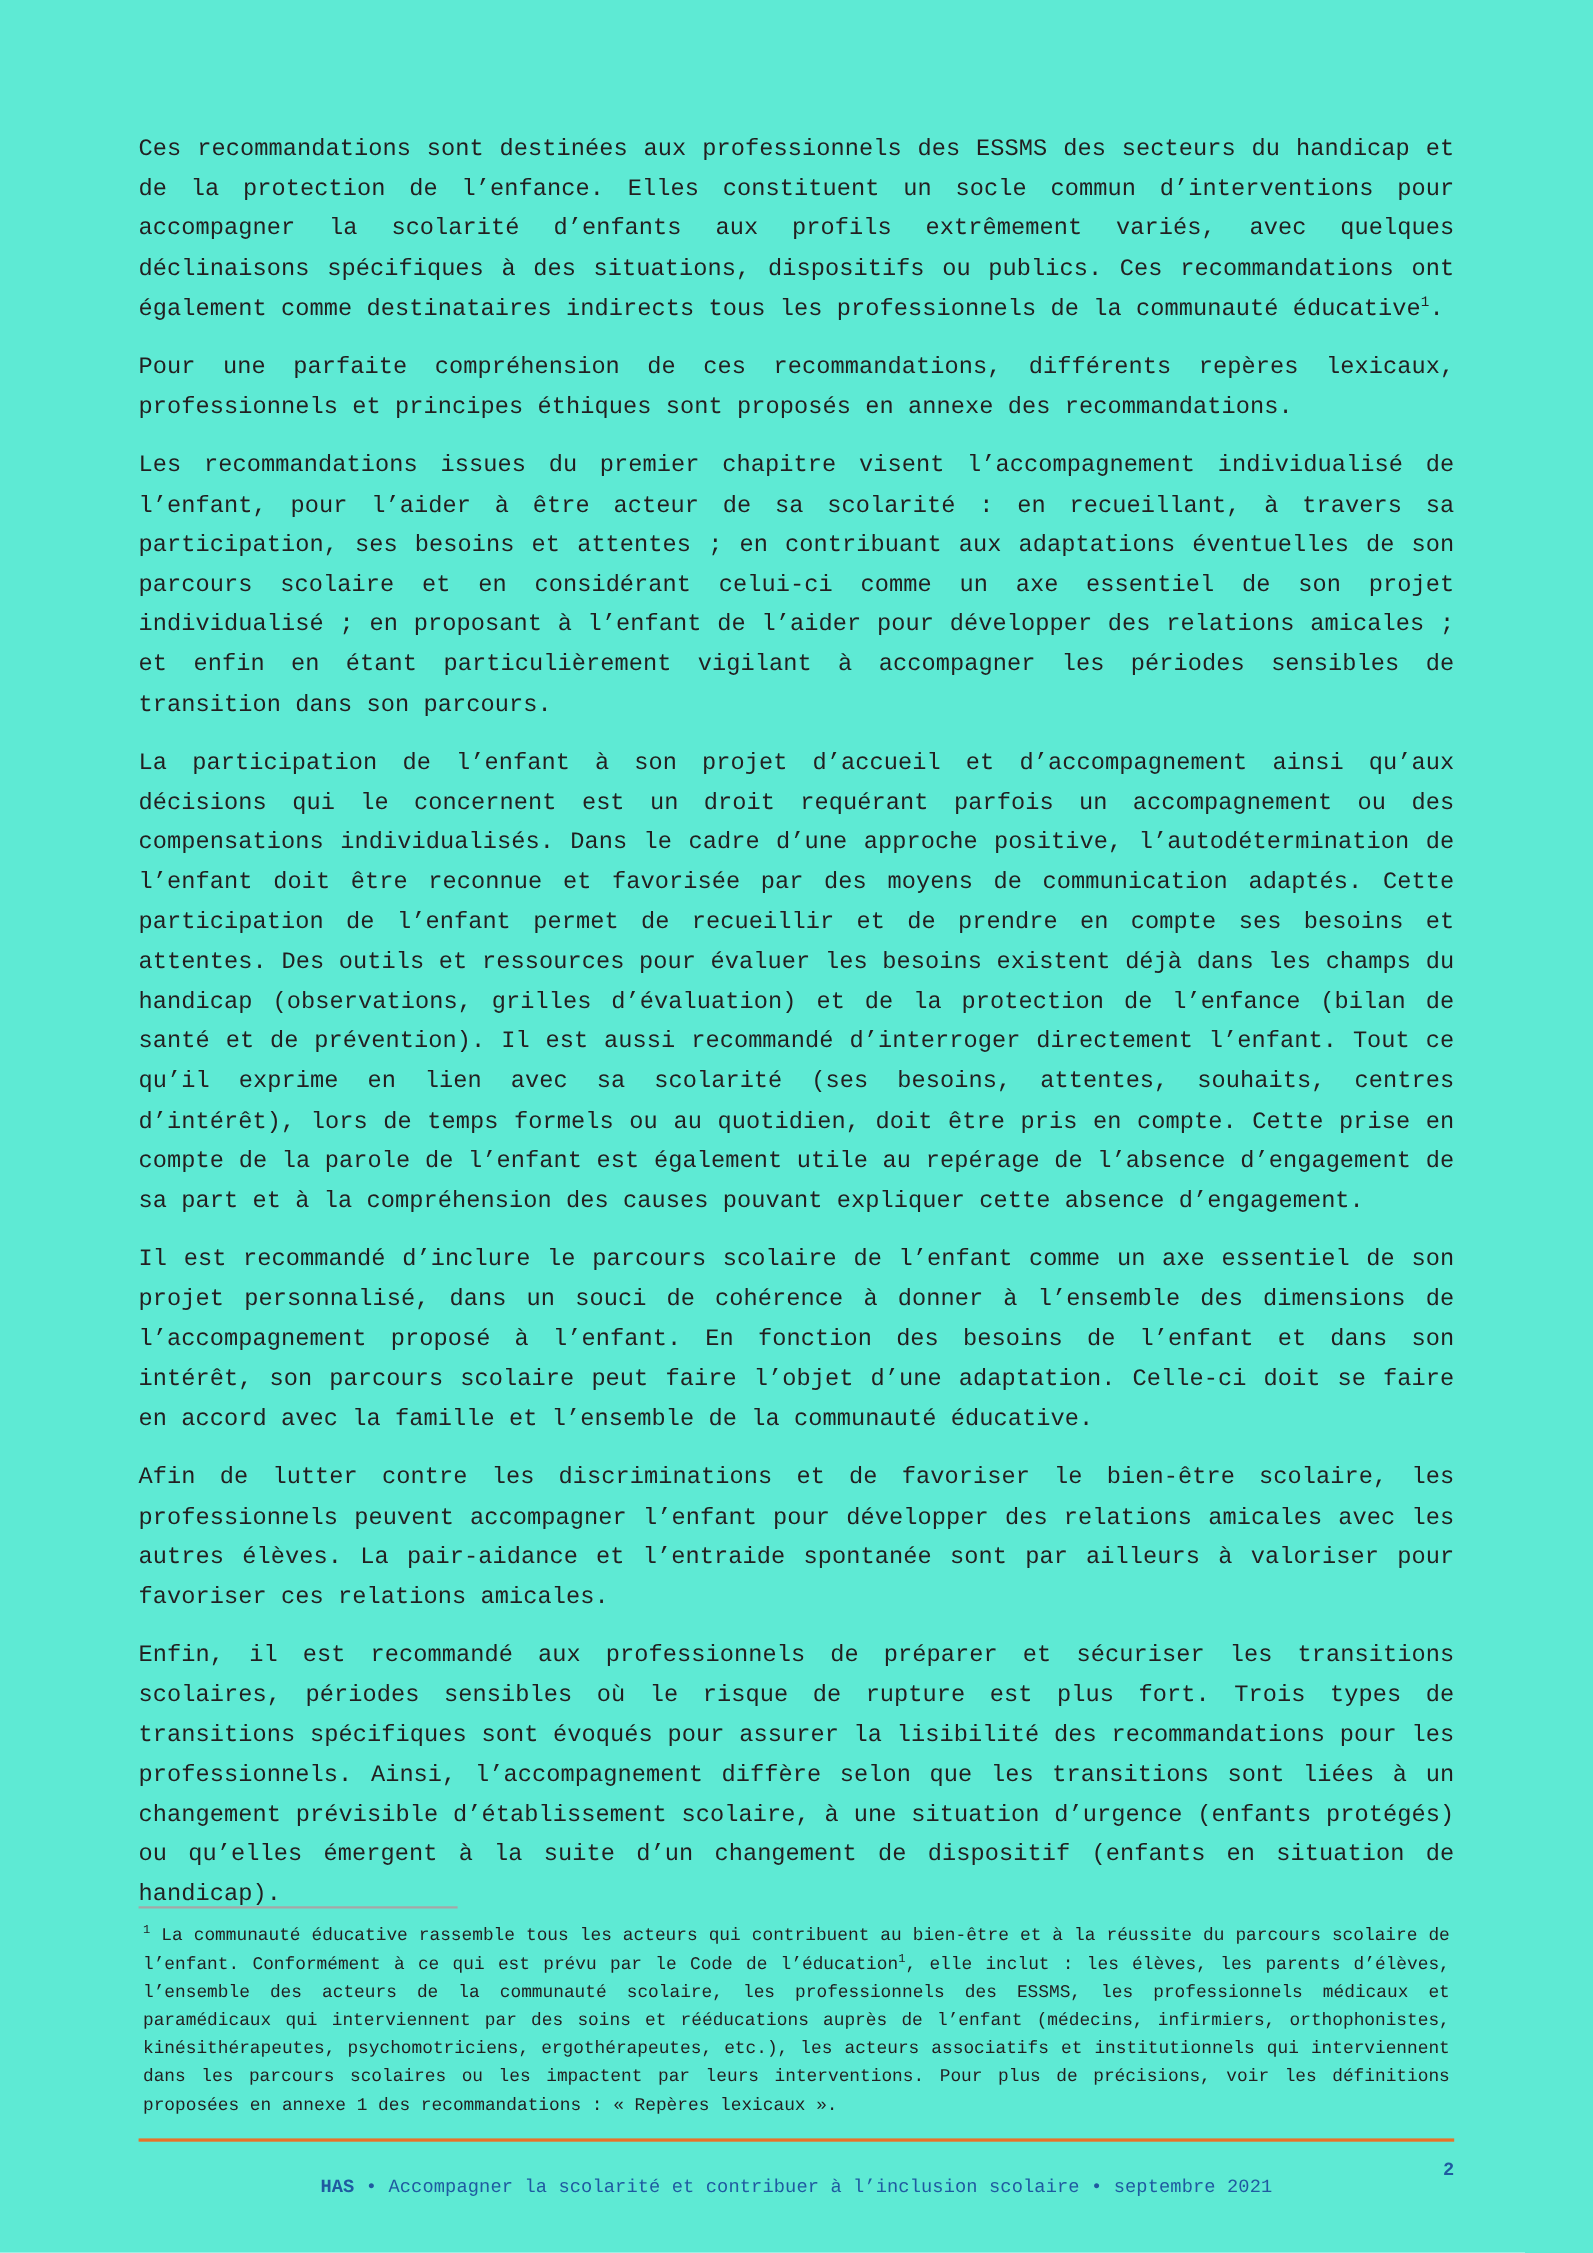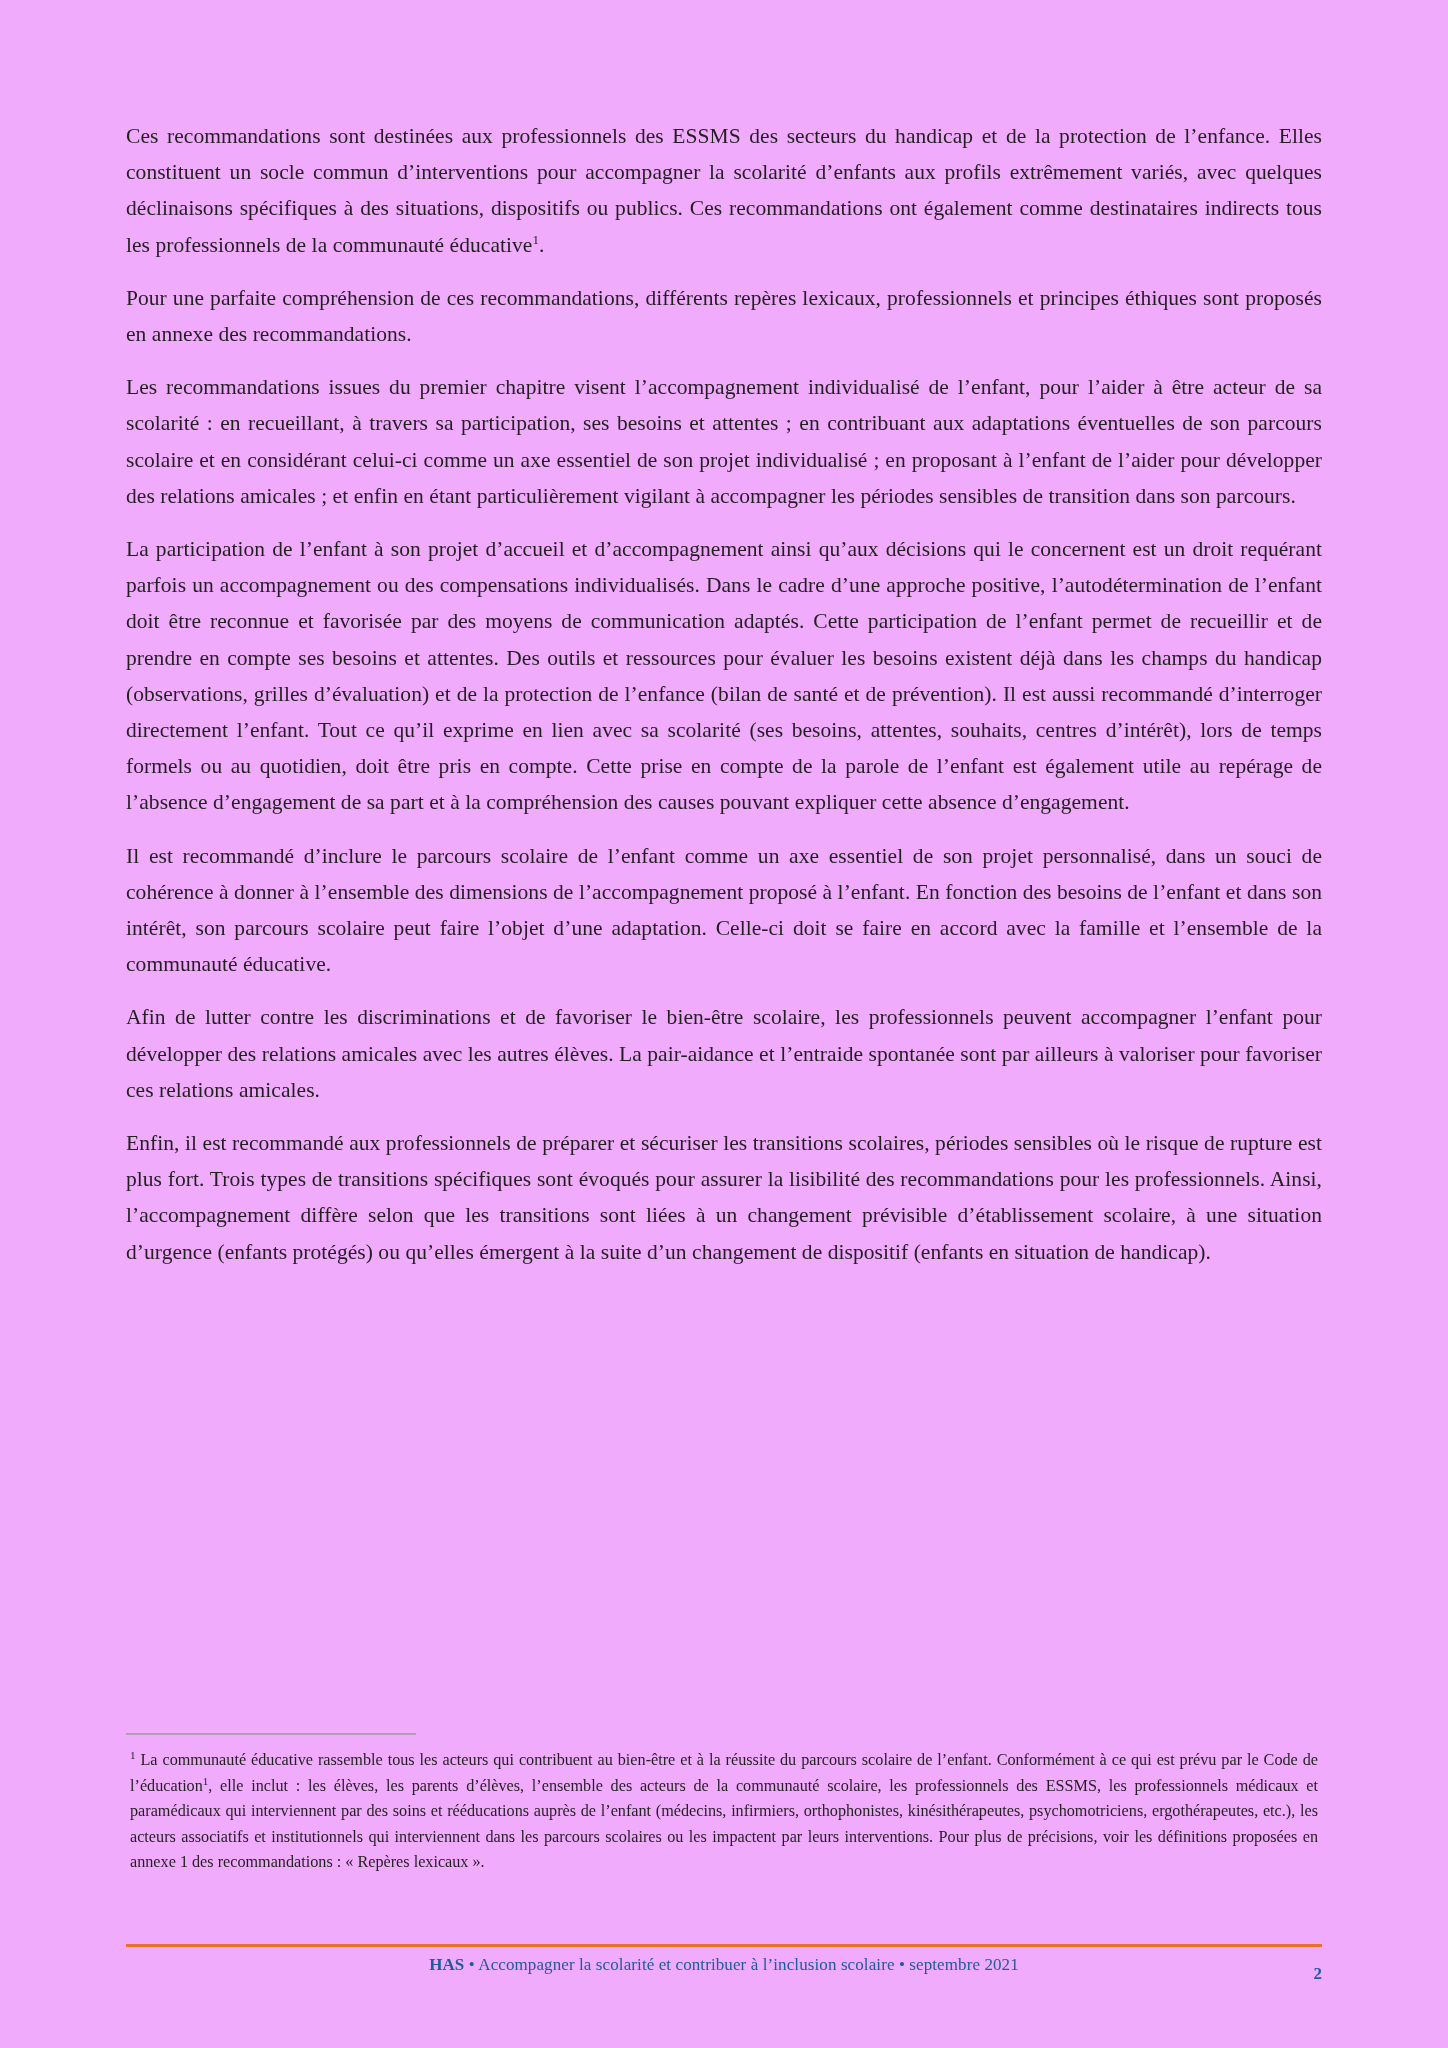--- a/index.html
+++ b/index.html
@@ -4,22 +4,22 @@
 <style>
   html, body {
     margin: 0;
     padding: 0;
     background: #ffffff;
   }
   .page {
     position: relative;
     width: 1448px;
     height: 2048px;
-    background: #f0abfc;
-    font-family: Liberation Serif, serif;
+    background: #5eead4;
+    font-family: Liberation Mono, monospace;
     color: #1a1a1a;
     box-sizing: border-box;
     overflow: hidden;
   }
   .content {
     position: absolute;
     left: 126px;
     top: 118px;
     width: 1196px;
   }
@@ -75,21 +75,21 @@
     position: absolute;
     left: 126px;
     top: 0;
     width: 1196px;
     height: 3px;
     background: #e8722a;
   }
   .footer-inner {
     position: absolute;
     left: 126px;
-    top: 11px;
+    top: 36px;
     width: 1196px;
     display: flex;
     align-items: baseline;
     justify-content: center;
   }
   .footer-text {
     font-size: 17px;
     color: #1f5aa0;
     letter-spacing: 0.1px;
     white-space: nowrap;

